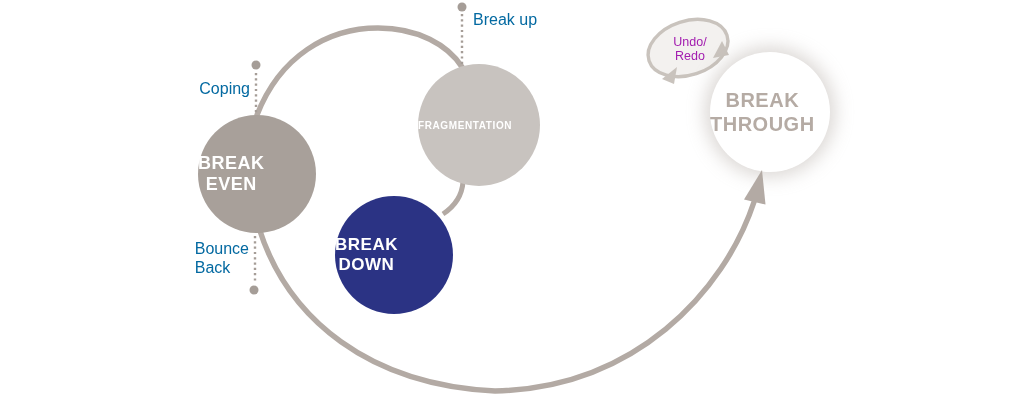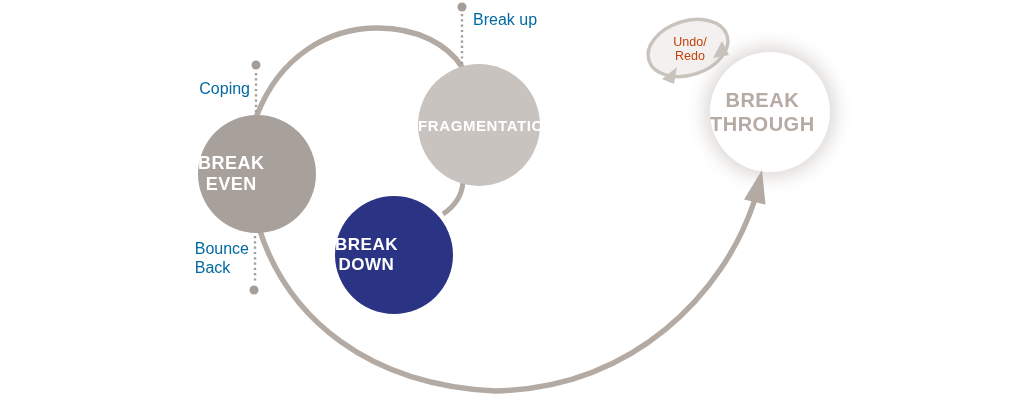--- a/index.html
+++ b/index.html
@@ -13,41 +13,41 @@
   .node{
     position:absolute;border-radius:50%;display:flex;align-items:center;
     text-align:center;font-weight:bold;white-space:pre-line;z-index:2;
   }
   .node-break-even{
     left:198px;top:115px;width:118px;height:118px;background:#a8a09a;
     color:#ffffff;font-size:18px;line-height:21px;letter-spacing:0.5px;
   }
   .node-fragmentation{
     left:418px;top:64px;width:122px;height:122px;background:#c8c3bf;
-    color:#ffffff;font-size:15px;letter-spacing:0.6px;
+    color:#ffffff;font-size:10px;letter-spacing:0.6px;
   }
   .node-break-down{
     left:335px;top:196px;width:118px;height:118px;background:#2b3384;
     color:#ffffff;font-size:17px;line-height:20px;letter-spacing:0.5px;
   }
   .node-break-through{
     left:710px;top:52px;width:120px;height:120px;background:#ffffff;
     color:#b5aba4;font-size:20px;line-height:24px;letter-spacing:0.5px;
     box-shadow:0 0 18px 5px rgba(176,167,160,0.45);
   }
   .anno{
     position:absolute;color:#0369a1;font-size:16px;line-height:19px;z-index:3;
     white-space:pre-line;
   }
   .anno-coping{right:774px;top:79px;text-align:right;}
   .anno-break-up{left:473px;top:10px;}
   .anno-bounce-back{right:775px;top:239px;text-align:left;}
   .anno-undo-redo{
     position:absolute;left:658px;top:35px;width:64px;text-align:center;
-    color:#c2410c;font-size:12.5px;line-height:14px;z-index:1;white-space:pre-line;
+    color:#a21caf;font-size:12.5px;line-height:14px;z-index:1;white-space:pre-line;
   }
 </style>
 </head>
 <body>
 
 <div class="stage">
 
   <svg class="layer base" viewBox="0 0 1024 400" aria-hidden="true">
 
     <path d="M 257 115 C 280 56 328 28 378 28 C 418 28 448 45 462 67" fill="none" stroke="#b3aaa4" stroke-width="5.4" stroke-linecap="round"></path>

